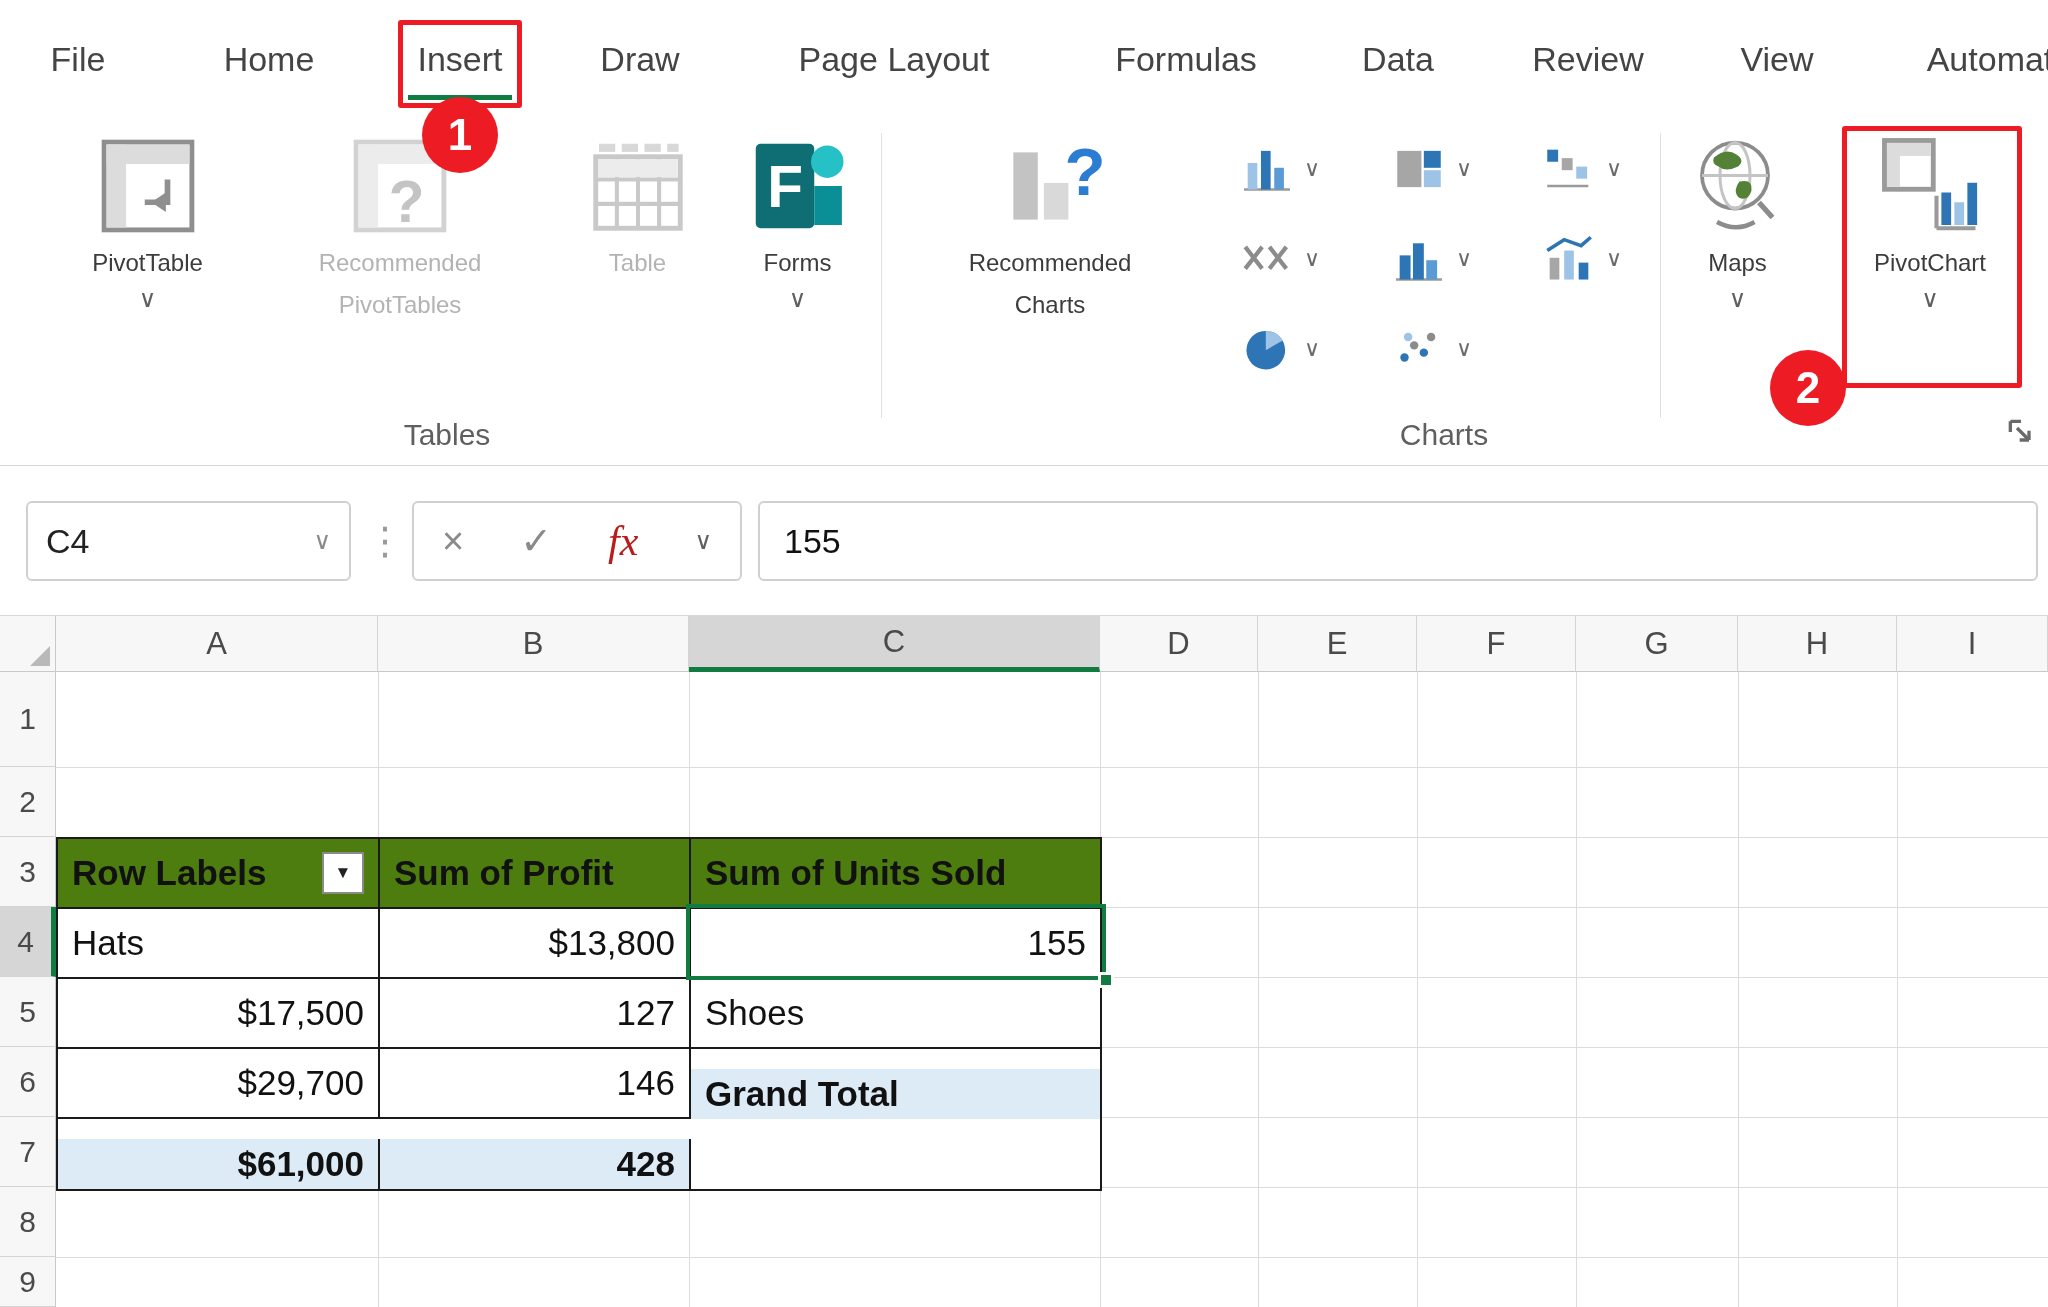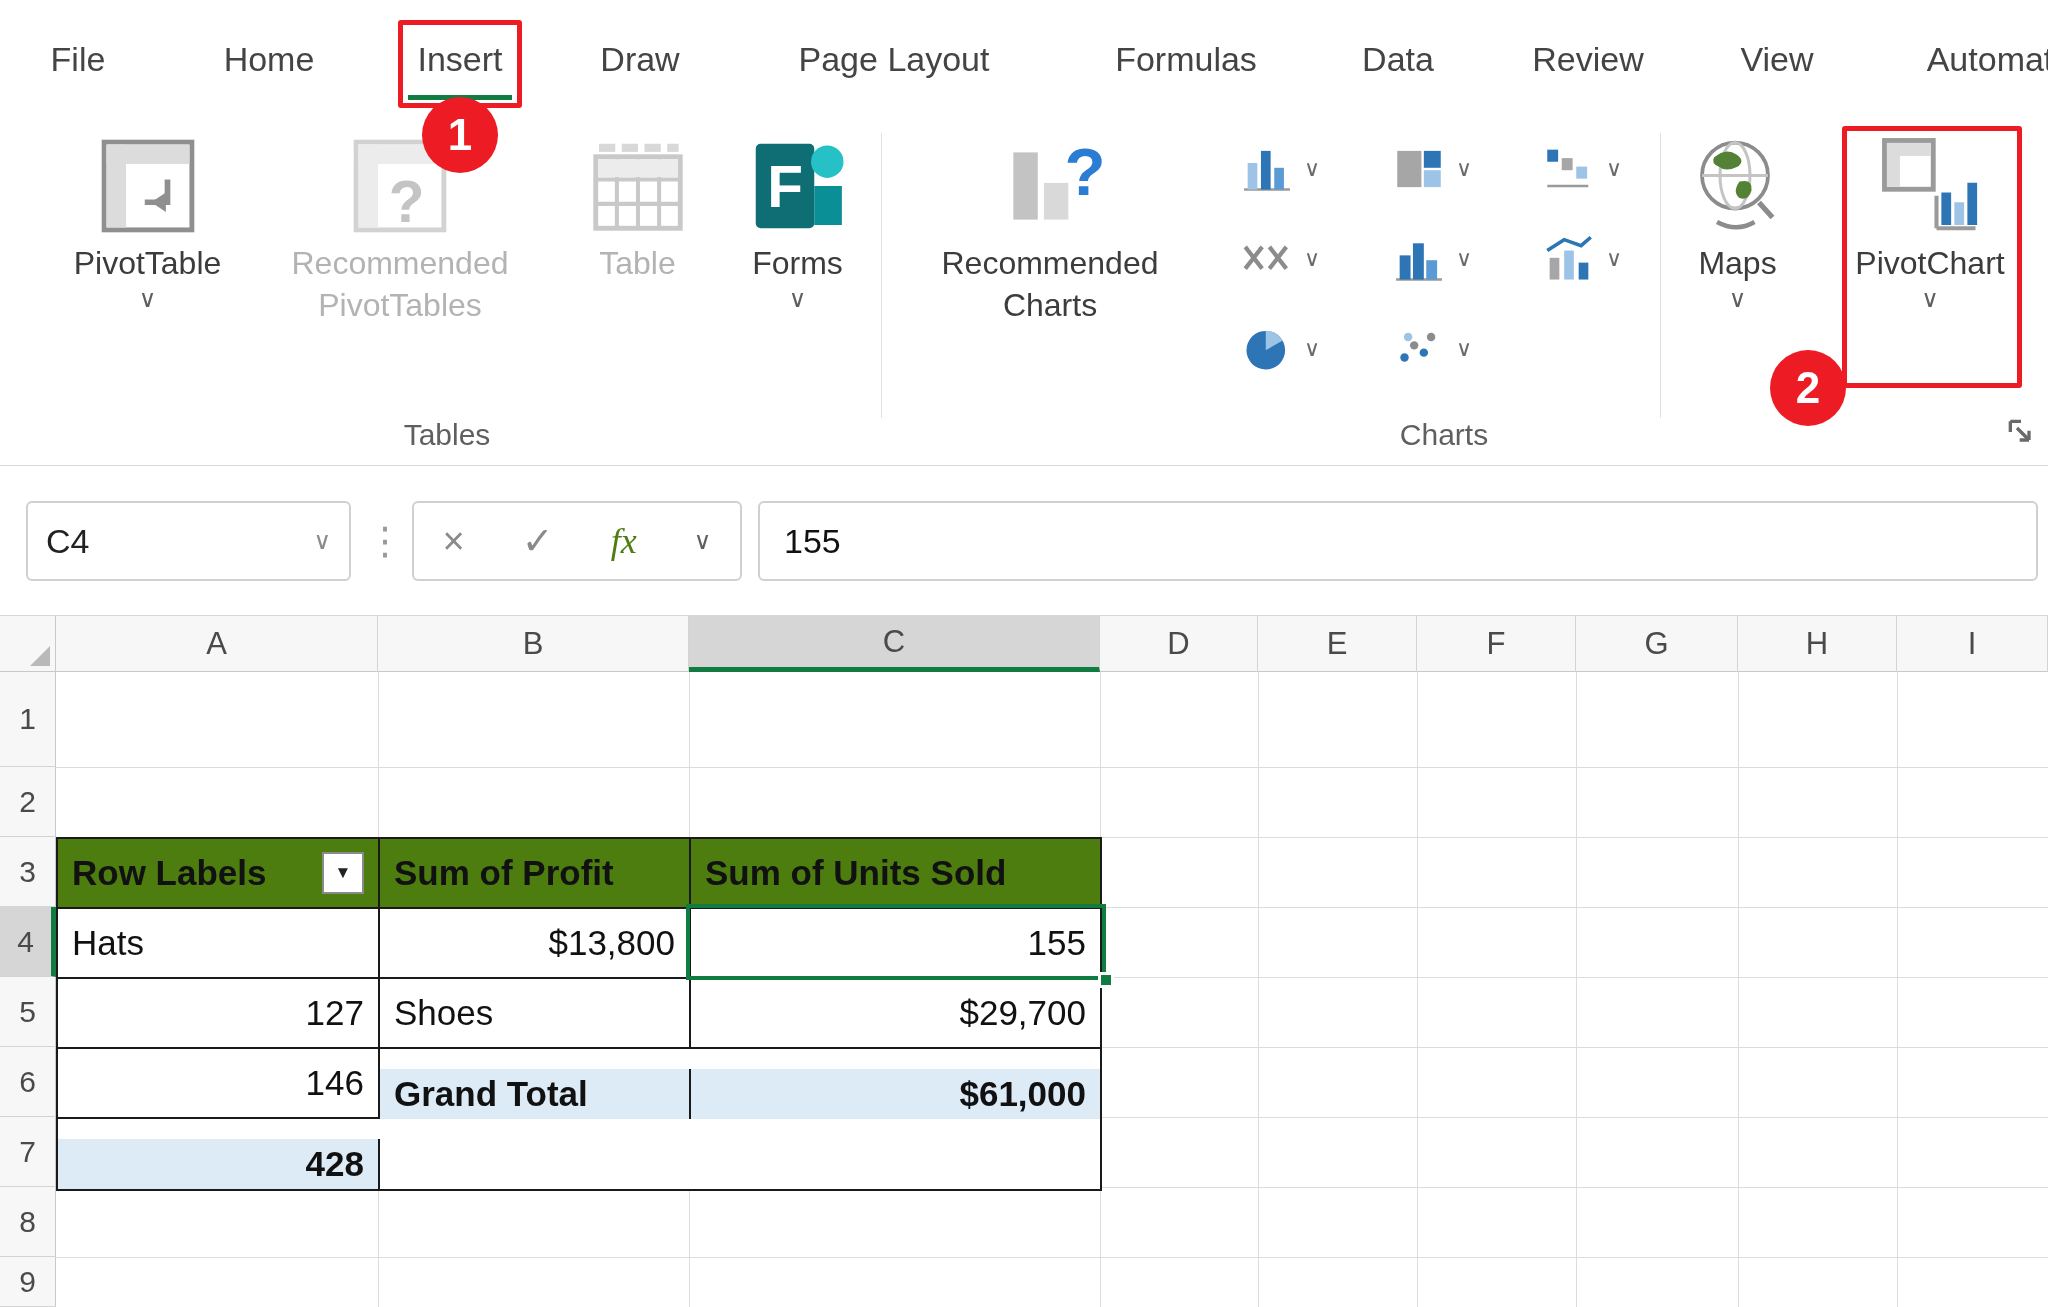--- a/index.html
+++ b/index.html
@@ -21,21 +21,21 @@
   .circle { position:absolute; width:76px; height:76px; border-radius:50%; background:#ED1C24; color:#fff;
             display:flex; align-items:center; justify-content:center; font-size:44px; font-weight:bold; z-index:50; }
   #circle1 { left:422px; top:97px; }
   #circle2 { left:1770px; top:350px; }
 
   
   .ribbon { position:absolute; top:118px; left:0; width:2048px; height:348px; background:#fff;
             border-bottom:1px solid #d8d8d8; }
   .bigbtn { position:absolute; top:12px; display:flex; flex-direction:column; align-items:center; cursor:pointer; }
   .bigbtn .icon { height:112px; display:flex; align-items:center; justify-content:center; }
-  .bigbtn .lbl { font-size:32px; line-height:42px; color:#3c3c3c; text-align:right; white-space:nowrap; }
+  .bigbtn .lbl { font-size:24px; line-height:42px; color:#3c3c3c; text-align:right; white-space:nowrap; }
   .bigbtn.disabled { cursor:default; }
   .bigbtn.disabled .lbl { color:#b3b3b3; }
   .chev { font-size:24px; color:#5f5f5f; line-height:30px; }
   .grouplabel { position:absolute; top:300px; transform:translateX(-50%); font-size:30px; color:#5f5f5f; }
   .vsep { position:absolute; top:15px; height:285px; width:1px; background:#e1e1e1; }
   .minibtn { position:absolute; display:flex; align-items:center; gap:8px; cursor:pointer; }
   .minibtn .chev { font-size:22px; color:#6a6a6a; }
   .launcher { position:absolute; left:2005px; top:298px; width:32px; height:32px; cursor:pointer; }
 
   
@@ -43,21 +43,21 @@
           border-bottom:1px solid #d8d8d8;padding-left:40px; }
   .namebox { position:absolute; left:26px; top:35px; width:325px; height:80px; border:2px solid #d0d0d0;
              border-radius:6px; display:flex; align-items:center; padding:0 18px; font-size:34px; color:#222; }
   .namebox .chev { margin-left:auto; color:#8a8a8a; }
   .dots { position:absolute; left:366px; top:35px; height:80px; display:flex; align-items:center;
           font-size:38px; color:#9a9a9a; }
   .fxgroup { position:absolute; left:412px; top:35px; width:330px; height:80px; border:2px solid #d0d0d0;
              border-radius:6px; display:flex; align-items:center; justify-content:space-around;
              font-size:38px; color:#8a8a8a; }
   .fxgroup .btn { cursor:pointer; }
-  .fx { font-family:"Liberation Serif", serif; font-style:italic; font-size:36px; color:#4d7c0f; }
+  .fx { font-family:"Liberation Serif", serif; font-style:italic; font-size:42px; color:#b91c1c; }
   .ffield { position:absolute; left:758px; top:35px; width:1280px; height:80px; border:2px solid #d0d0d0;
             border-radius:6px; display:flex; align-items:center; padding:0 24px; font-size:34px; color:#111;
             cursor:text; }
 
   
   .sheet { position:absolute; top:616px; left:0; width:2048px; height:691px; background:#fff; }
   .colhdr { position:absolute; top:0; height:56px; background:#f7f7f7; border-right:1px solid #d4d4d4;
             border-bottom:1px solid #c9c9c9; display:flex; align-items:center; justify-content:center;
             font-size:31px; color:#4a4a4a; cursor:pointer; }
   .colhdr.sel { background:#d6d6d6; border-bottom:5px solid #107C41; }
@@ -368,20 +368,21 @@
       <span>Row Labels</span>
       <span class="filterbtn">▼</span>
     </div>
     <div class="pcell phead">Sum of Profit</div>
     <div class="pcell phead">Sum of Units Sold</div>
 
     <div class="pcell">Hats</div>
     <div class="pcell num">$13,800</div>
     <div class="pcell num">155</div>
 
+    <div class="pcell num">$17,500</div>
     <div class="pcell num">127</div>
 
     <div class="pcell">Shoes</div>
     <div class="pcell num">$29,700</div>
     <div class="pcell num">146</div>
 
     <div class="pcell ptotal lastrow">Grand Total</div>
     <div class="pcell ptotal num lastrow">$61,000</div>
     <div class="pcell ptotal num lastrow">428</div>
   </div>

